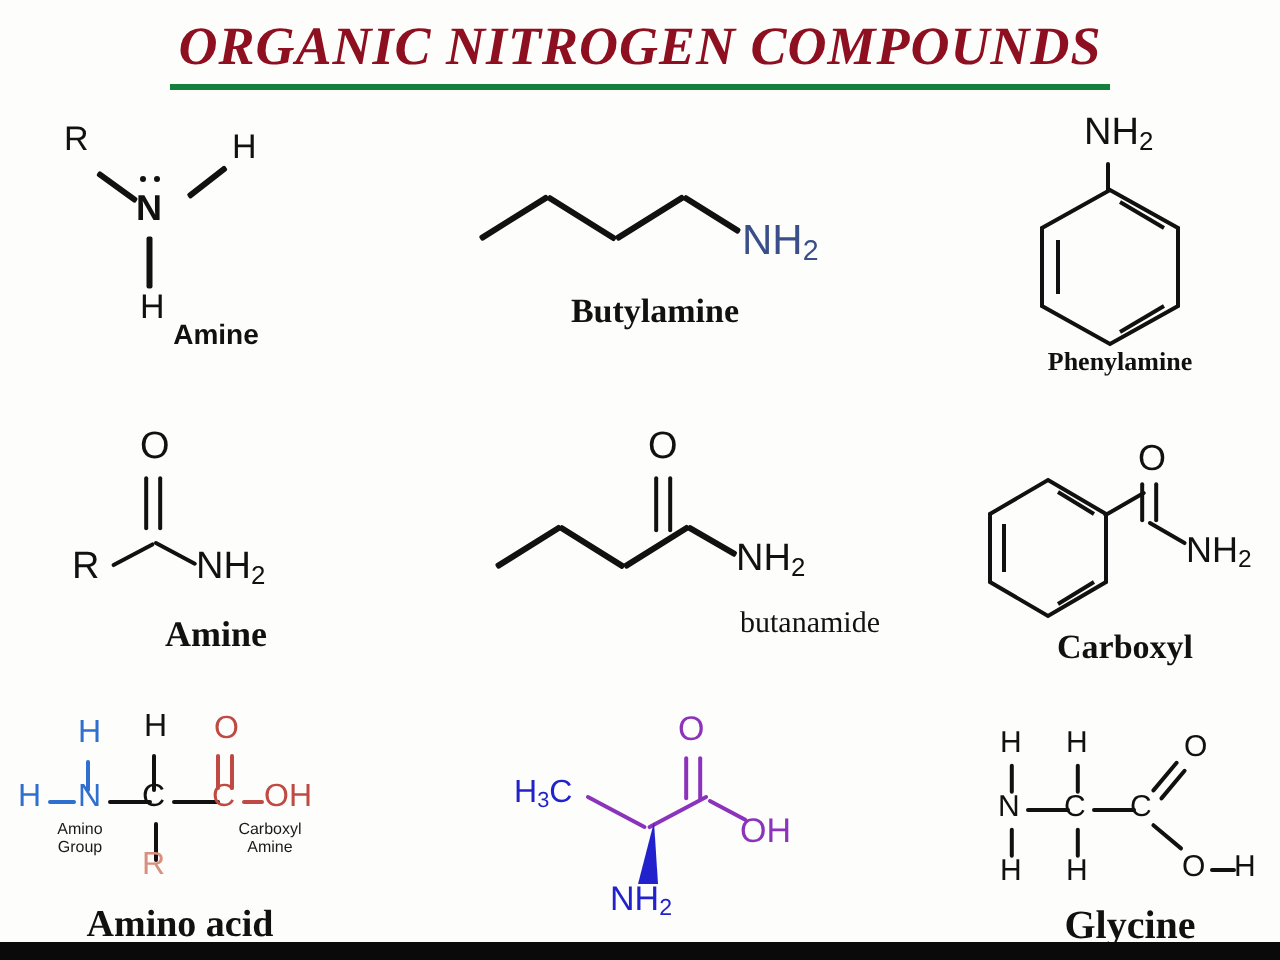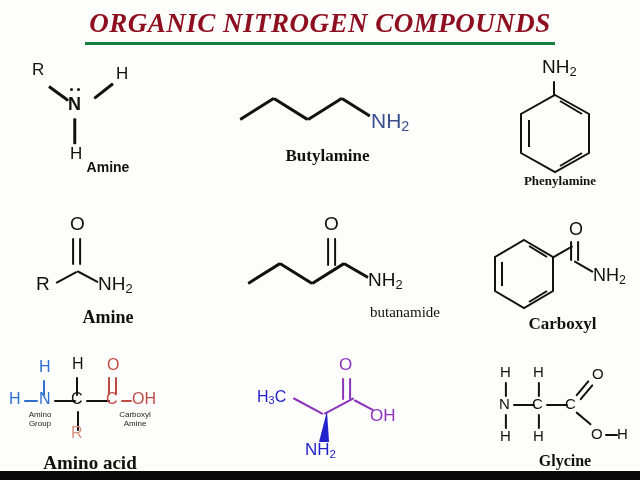--- a/index.html
+++ b/index.html
@@ -239,17 +239,17 @@
       <span class="atom" style="left:75px;top:38px;font-size:15px;">C</span>
       <span class="atom" style="left:102px;top:8px;font-size:15px;">O</span>
       <span class="bond" style="left:86px;top:37px;width:20px;transform:rotate(-50deg);height:1.8px;"></span>
       <span class="bond" style="left:90px;top:41px;width:20px;transform:rotate(-50deg);height:1.8px;"></span>
 
       <span class="bond" style="left:86px;top:53px;width:20px;transform:rotate(40deg);height:1.8px;"></span>
       <span class="atom" style="left:101px;top:68px;font-size:15px;">O</span>
       <span class="bond" style="left:115px;top:76px;width:13px;height:1.8px;"></span>
       <span class="atom" style="left:127px;top:68px;font-size:15px;">H</span>
     </div>
-    <div class="caption" style="top:94px;font-size:16px;">Glycine</div>
+    <div class="caption" style="top:94px;font-size:20px;">Glycine</div>
   </div>
 
   <div class="footer-bar"></div>
 </div>
 
 </body></html>

